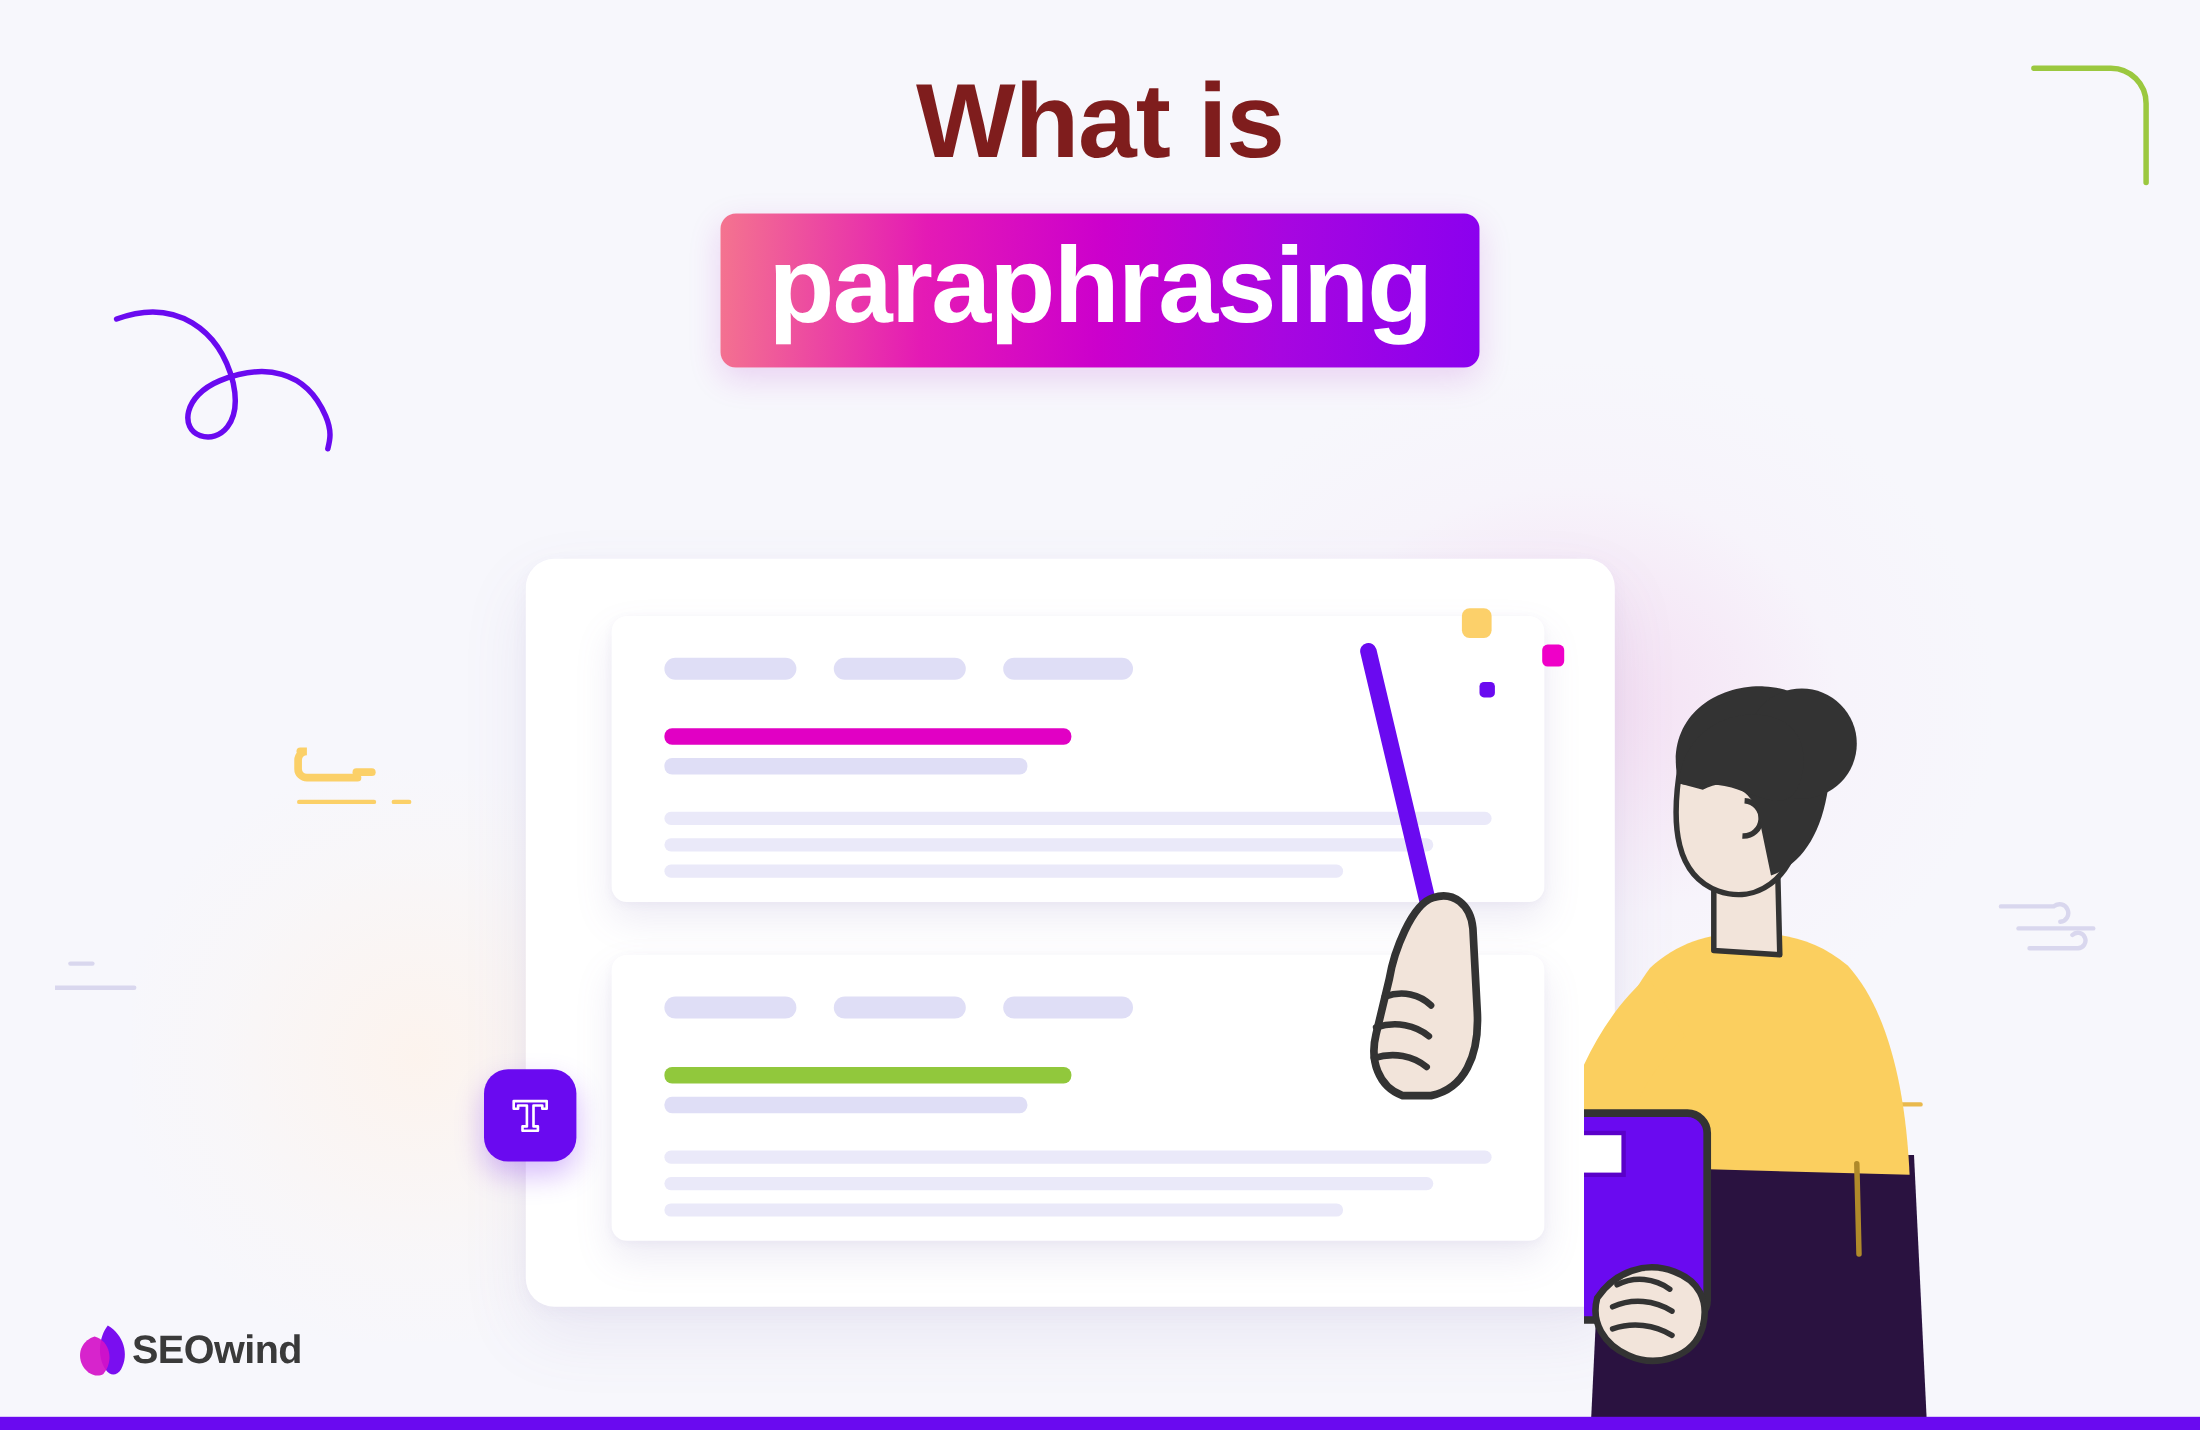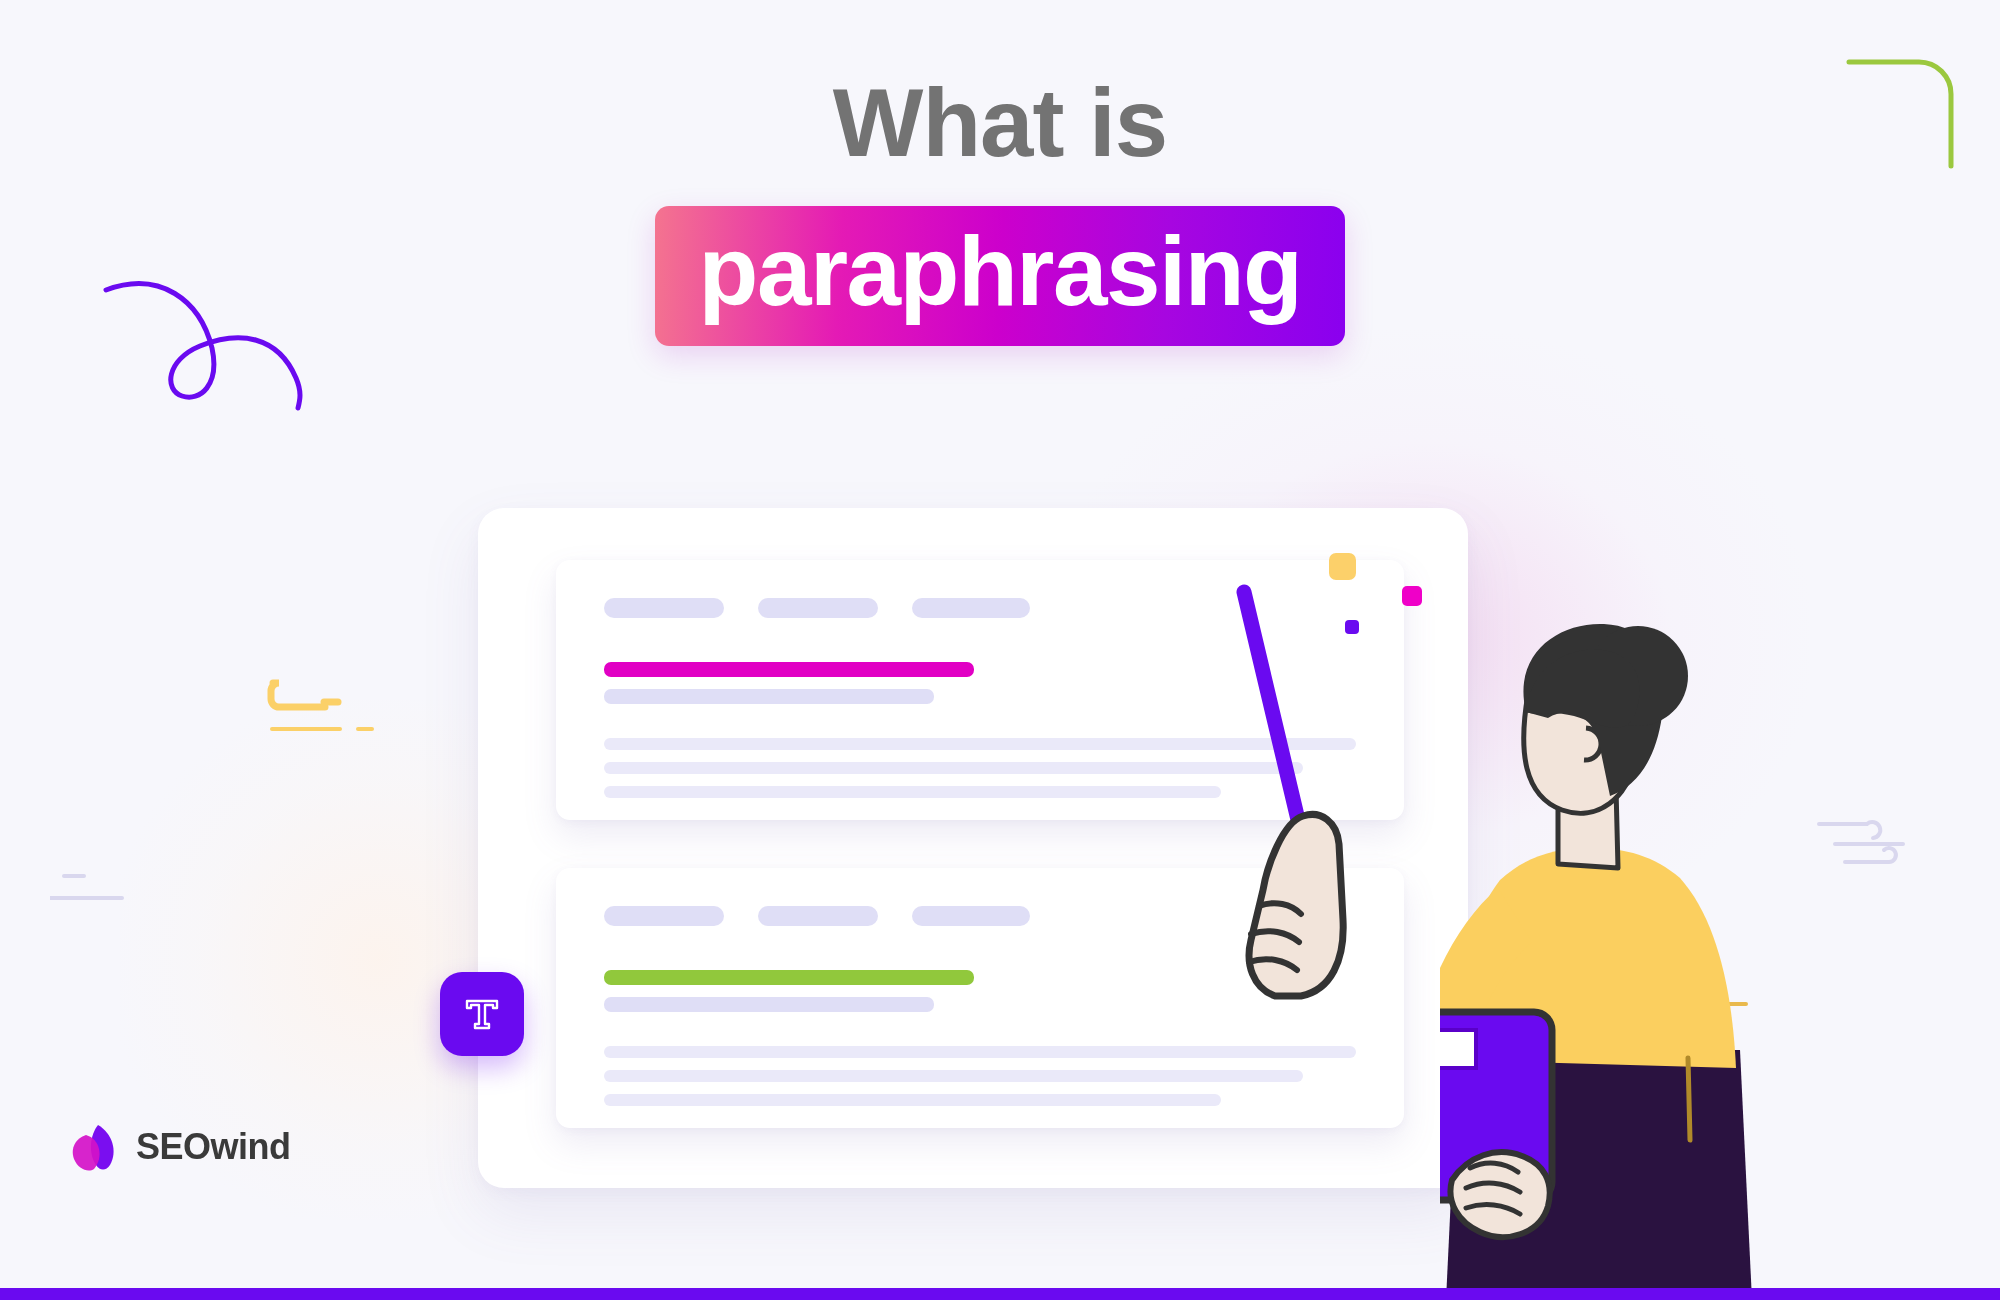--- a/index.html
+++ b/index.html
@@ -20,21 +20,21 @@
   .glow-warm{
     position:absolute;left:120px;top:700px;width:520px;height:520px;
     background:radial-gradient(ellipse at 50% 50%, rgba(253,243,236,.9) 0%, rgba(250,246,244,.4) 50%, rgba(247,247,252,0) 75%);
     pointer-events:none;
   }
 
   
   .title-wrap{position:absolute;left:0;right:0;top:62px;text-align:center;}
   .title-line1{
     font-size:96px;font-weight:700;letter-spacing:-1px;
-    color:#737373;line-height:1.02;margin-top:12px;
+    color:#7f1d1d;line-height:1.02;
   }
   .badge-row{margin-top:34px;display:flex;justify-content:center;}
   .title-badge{
     display:inline-block;
     padding:16px 44px 26px 44px;
     border-radius:14px;
     background:linear-gradient(93deg,#f4748f 0%, #e41ab5 27%, #cc00cc 50%, #a706e0 74%, #8a00ef 100%);
     box-shadow:0 10px 30px rgba(170,20,190,.16);
   }
   .title-line2{
@@ -94,21 +94,21 @@
 
   
   .deco-curve{position:absolute;left:100px;top:250px;width:220px;height:180px;}
   .deco-dash{position:absolute;left:232px;top:652px;width:175px;height:120px;}
   .deco-lines-l{position:absolute;left:50px;top:860px;width:130px;height:70px;}
   .deco-wind-r{position:absolute;left:1815px;top:810px;width:130px;height:70px;}
   .deco-corner{position:absolute;left:1845px;top:58px;width:120px;height:120px;}
   .deco-angle{position:absolute;left:1620px;top:1000px;width:130px;height:140px;}
 
   
-  .logo{position:absolute;left:68px;top:1121px;display:flex;align-items:center;gap:16px;}
+  .logo{position:absolute;left:68px;top:1201px;display:flex;align-items:center;gap:0;}
   .logo-text{font-size:36px;font-weight:700;color:#3a3a3a;letter-spacing:-.5px;}
 
   
   .bottom-bar{
     position:absolute;left:0;right:0;bottom:0;height:12px;
     background:linear-gradient(90deg,#6a0af0 0%,#6a0af0 100%);
   }
 </style>
 </head>
 <body>

